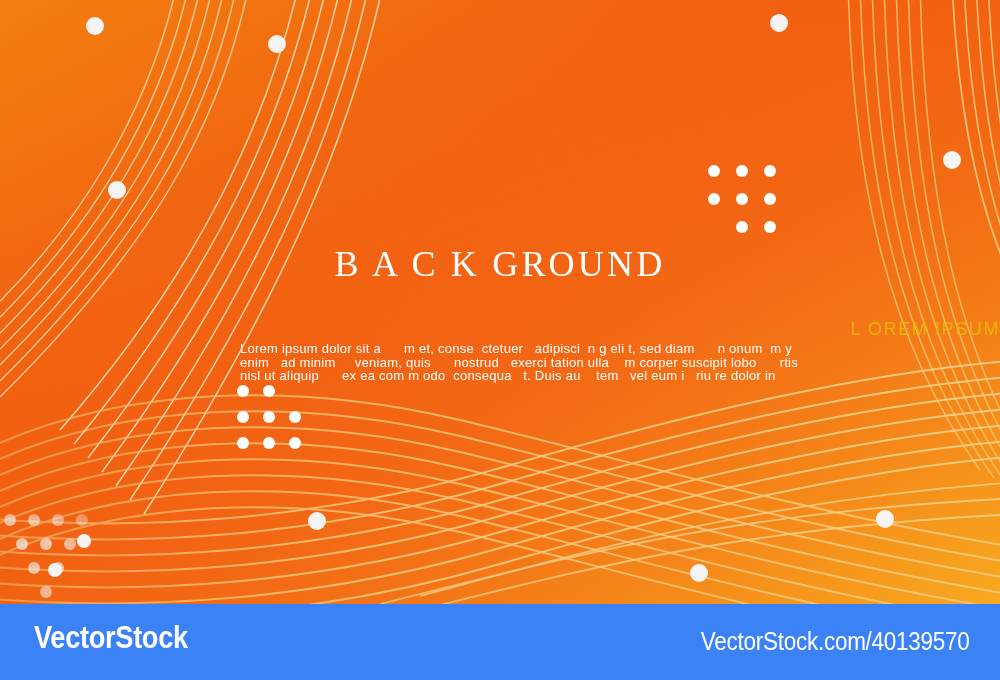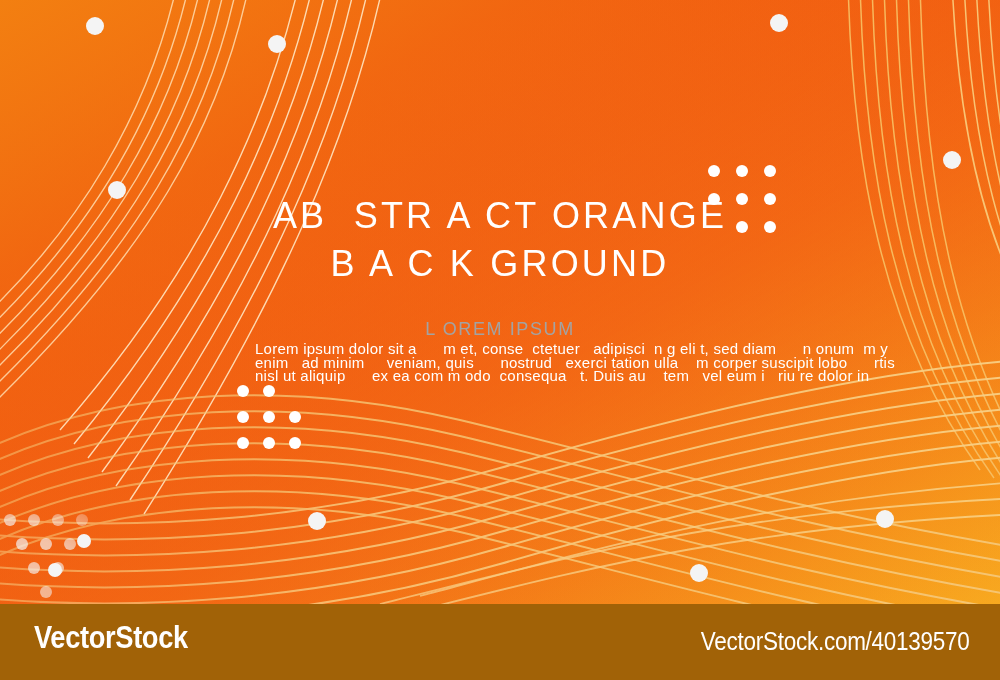--- a/index.html
+++ b/index.html
@@ -48,57 +48,57 @@
     position: absolute;
     left: 0;
     width: 1000px;
     text-align: center;
     color: #ffffff;
     font-weight: 400;
     letter-spacing: 3.2px;
     white-space: pre;
   }
   #headline-1 { top: 196px; font-size: 36px; line-height: 40px; }
-  #headline-2 { top: 244px; font-size: 36px; line-height: 40px; }
+  #headline-2 { top: 244px; font-size: 36px; line-height: 40px; font-family: Liberation Serif, serif; }
 
   #subhead {
     position: absolute;
     left: 0;
     top: 319px;
     width: 1000px;
-    text-align: center;
-    color: #a3a3a3;
+    text-align: right;
+    color: #eab308;
     font-size: 18px;
     letter-spacing: 1.6px;
     font-weight: 400;
     white-space: pre;
   }
 
   #bodycopy {
     position: absolute;
-    left: 255px;
+    left: 240px;
     top: 342px;
     width: 500px;
     text-align: right;
     color: #ffffff;
-    font-size: 15px;
+    font-size: 13px;
     line-height: 13.5px;
     letter-spacing: 0.25px;
     font-weight: 400;
   }
   #bodycopy .line { display: block; white-space: pre; }
 
   
   #watermark-bar {
     position: absolute;
     left: 0;
     top: 604px;
     width: 1000px;
     height: 76px;
-    background: #a16207;
+    background: #3b82f6;
   }
   #wm-logo {
     position: absolute;
     left: 34px;
     top: 16px;
     color: #ffffff;
     font-size: 31px;
     font-weight: 700;
     letter-spacing: -0.4px;
     font-family: "Liberation Sans Narrow", "Liberation Sans", sans-serif;
@@ -297,21 +297,20 @@
             <circle cx="885" cy="519" r="9"></circle>
             <circle cx="699" cy="573" r="9"></circle>
             <circle cx="84" cy="541" r="7"></circle>
             <circle cx="55" cy="570" r="7"></circle>
           </g>
       </g>
     </svg>
   </div>
 
   <div id="text-layer">
-    <div class="headline" id="headline-1">AB  STR A CT ORANGE</div>
     <div class="headline" id="headline-2">B A C K GROUND</div>
 
     <div id="subhead">L OREM IPSUM</div>
 
     <div id="bodycopy">
       <span class="line">Lorem ipsum dolor sit a      m et, conse  ctetuer   adipisci  n g eli t, sed diam      n onum  m y</span>
       <span class="line">enim   ad minim     veniam, quis      nostrud   exerci tation ulla    m corper suscipit lobo      rtis</span>
       <span class="line">nisl ut aliquip      ex ea com m odo  consequa   t. Duis au    tem   vel eum i   riu re dolor in</span>
     </div>
   </div>

